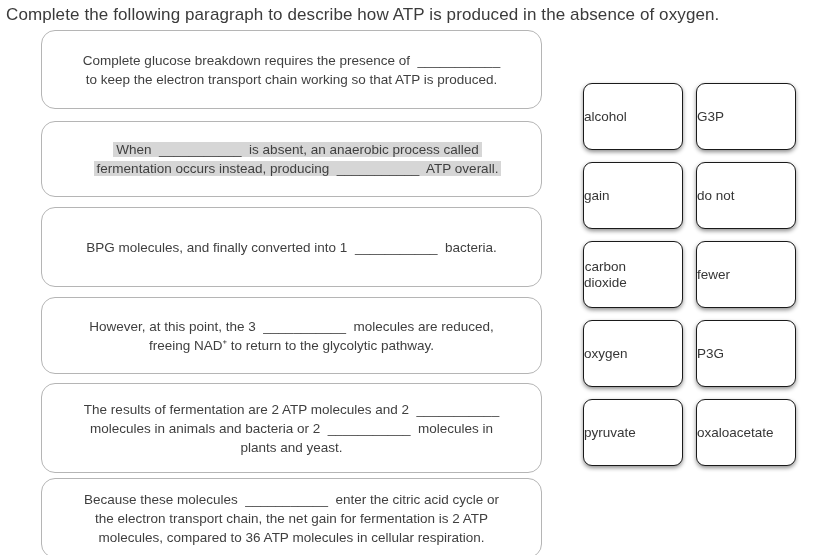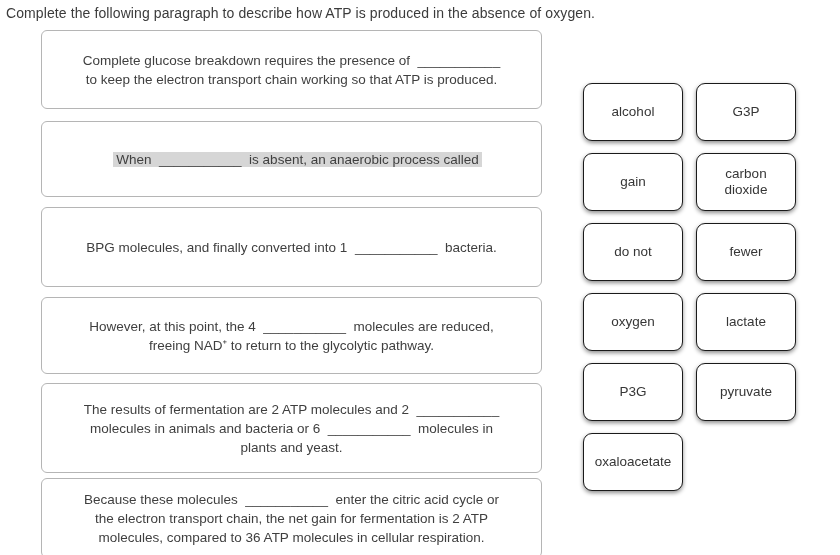--- a/index.html
+++ b/index.html
@@ -2,108 +2,106 @@
 <html style="--highlight: #d6d6d6; --box-border: #b5b5b5; --tile-border: #1a1a1a; --text: #3f3f3f;"><head>
 <meta charset="utf-8">
 <style>
   html,body{margin:0;padding:0;}
   body{
     width:840px;height:555px;overflow:hidden;background:#ffffff;
     font-family:"Liberation Sans",sans-serif;position:relative;
   }
   .title{
     position:absolute;left:6px;top:5px;
-    font-size:14px;color:#3b3b3b;letter-spacing:.1px;
+    font-size:17px;color:#3b3b3b;letter-spacing:.1px;
   }
   #paragraphs{position:absolute;left:0;top:0;width:560px;height:555px;}
   .pbox{
     position:absolute;left:41px;width:501px;box-sizing:border-box;
-    background:#fff;border:1px solid #b5b5b5;border-radius:6px;
+    background:#fff;border:1px solid #b5b5b5;border-radius:14px;
     display:flex;flex-direction:column;justify-content:center;align-items:center;
     font-size:13.5px;line-height:19px;color:#3f3f3f;
     padding:4px 10px;
   }
   .line{white-space:pre-wrap;text-align:center;}
   .hl{background:var(--highlight,#d6d6d6);padding:0 3px;}
   .blank{letter-spacing:0;}
   .tile-grid{
     position:absolute;left:583px;top:83px;
     display:grid;grid-template-columns:100px 100px;
     column-gap:13px;row-gap:12px;
   }
   .tile{
-    height:58px;box-sizing:border-box;background:#fff;
+    height:67px;box-sizing:border-box;background:#fff;
     border:1.5px solid #1a1a1a;border-radius:9px;
     box-shadow:0 2px 4px rgba(0,0,0,.45);
-    display:flex;align-items:center;justify-content:center;
+    display:flex;align-items:center;
     cursor:pointer;
   }
   .tile span{
     font-size:13.5px;color:#363636;line-height:16px;
     text-align:center;white-space:pre-line;
   }
 </style>
 </head>
 <body>
 
 <div id="app">
   <div class="title">Complete the following paragraph to describe how ATP is produced in the absence of oxygen.</div>
 
   <div id="paragraphs">
     <div class="pbox" style="top:30px;height:79px;">
         <div class="line"><span class="text-seg">Complete glucose breakdown requires the presence of  </span><span class="blank">___________</span></div>
         <div class="line"><span class="text-seg">to keep the electron transport chain working so that ATP is produced.</span></div>
       </div>
     <div class="pbox" style="top:121px;height:76px;padding-left:22px;">
         <div class="line"><span class="hl"><span class="text-seg">When  </span><span class="blank">___________</span><span class="text-seg">  is absent, an anaerobic process called</span></span></div>
+        <div class="line"><span class="hl"><span class="text-seg">fermentation occurs instead, producing  </span><span class="blank">___________</span><span class="text-seg">  ATP overall.</span></span></div>
       </div>
     <div class="pbox" style="top:207px;height:80px;">
         <div class="line"><span class="text-seg">BPG molecules, and finally converted into 1  </span><span class="blank">___________</span><span class="text-seg">  bacteria.</span></div>
       </div>
     <div class="pbox" style="top:297px;height:77px;">
-        <div class="line"><span class="text-seg">However, at this point, the 4  </span><span class="blank">___________</span><span class="text-seg">  molecules are reduced,</span></div>
+        <div class="line"><span class="text-seg">However, at this point, the 3  </span><span class="blank">___________</span><span class="text-seg">  molecules are reduced,</span></div>
         <div class="line"><span class="text-seg">freeing NAD⁺ to return to the glycolytic pathway.</span></div>
       </div>
     <div class="pbox" style="top:383px;height:90px;">
         <div class="line"><span class="text-seg">The results of fermentation are 2 ATP molecules and 2  </span><span class="blank">___________</span></div>
-        <div class="line"><span class="text-seg">molecules in animals and bacteria or 6  </span><span class="blank">___________</span><span class="text-seg">  molecules in</span></div>
+        <div class="line"><span class="text-seg">molecules in animals and bacteria or 2  </span><span class="blank">___________</span><span class="text-seg">  molecules in</span></div>
         <div class="line"><span class="text-seg">plants and yeast.</span></div>
       </div>
     <div class="pbox" style="top:478px;height:80px;">
         <div class="line"><span class="text-seg">Because these molecules  </span><span class="blank">___________</span><span class="text-seg">  enter the citric acid cycle or</span></div>
         <div class="line"><span class="text-seg">the electron transport chain, the net gain for fermentation is 2 ATP</span></div>
         <div class="line"><span class="text-seg">molecules, compared to 36 ATP molecules in cellular respiration.</span></div>
       </div>
   </div>
 
   <div class="tile-grid">
       <div class="tile">
         <span>alcohol</span>
       </div>
       <div class="tile">
         <span>G3P</span>
       </div>
       <div class="tile">
         <span>gain</span>
       </div>
       <div class="tile">
+        <span>do not</span>
+      </div>
+      <div class="tile">
         <span>carbon
 dioxide</span>
-      </div>
-      <div class="tile">
-        <span>do not</span>
       </div>
       <div class="tile">
         <span>fewer</span>
       </div>
       <div class="tile">
         <span>oxygen</span>
-      </div>
-      <div class="tile">
-        <span>lactate</span>
       </div>
       <div class="tile">
         <span>P3G</span>
       </div>
       <div class="tile">
         <span>pyruvate</span>
       </div>
       <div class="tile">
         <span>oxaloacetate</span>
       </div>

